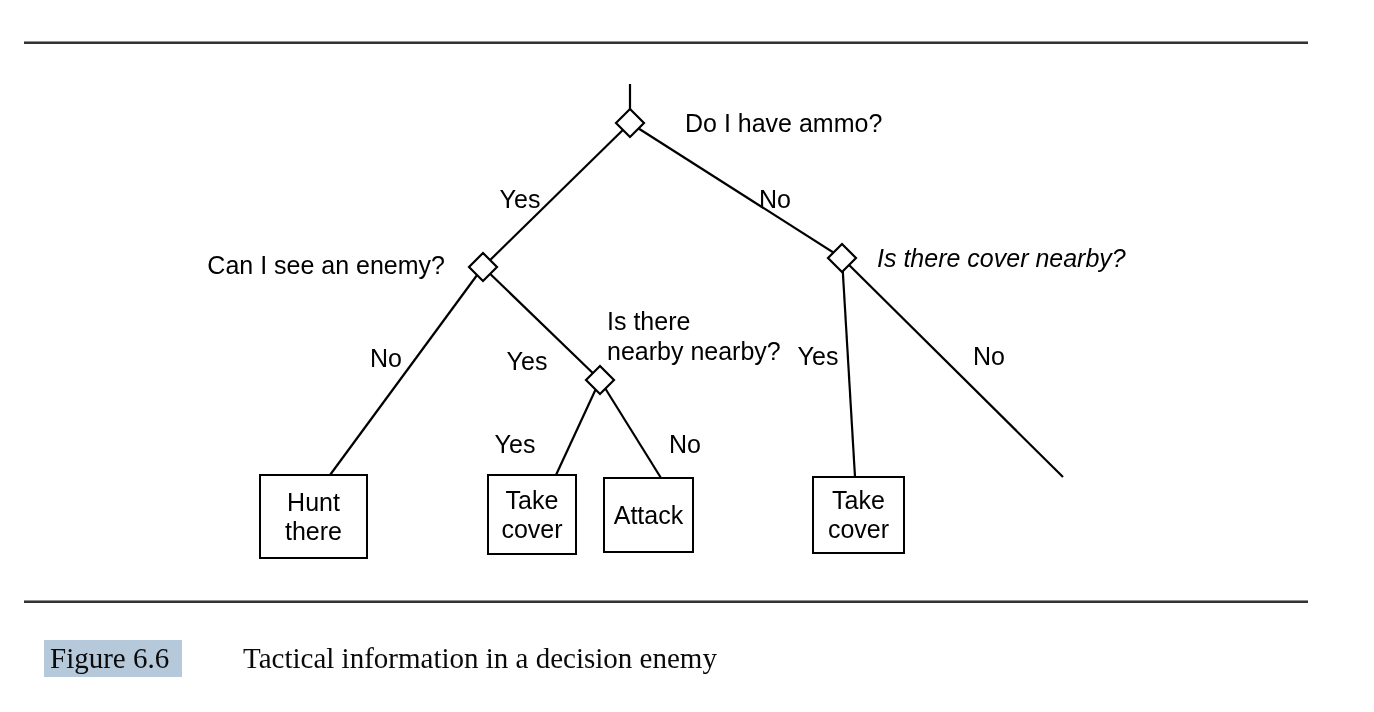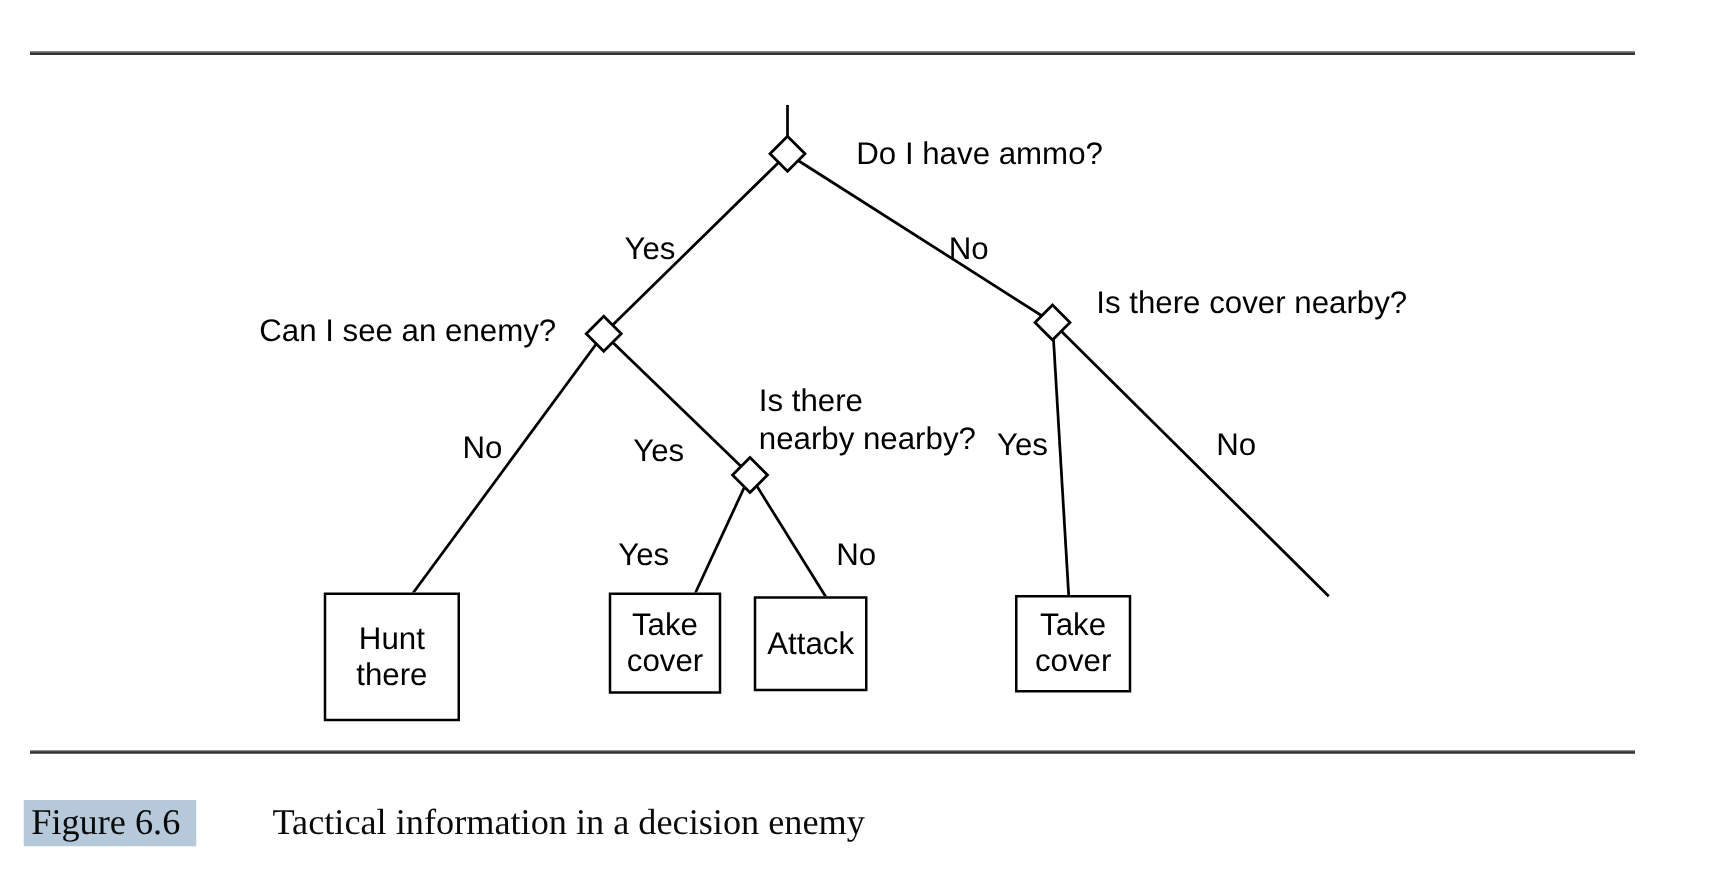--- a/index.html
+++ b/index.html
@@ -9,40 +9,40 @@
         border-top:1px solid #8f8f8f;box-sizing:border-box;}
   .rule-top{top:41px;}
   .rule-bottom{top:600px;}
   svg.tree{position:absolute;left:0;top:0;}
   .lbl{position:absolute;font-size:25px;line-height:30px;white-space:nowrap;color:#000;}
   .center{transform:translate(-50%,-50%);margin-top:20px;}
   .vcenter{transform:translate(0,-50%);}
   .rightpin{transform:translate(-100%,-50%);}
   .q-root{left:657px;top:123px;margin-left:28px;}
   .q-see-enemy{left:445px;top:265px;text-align:right;}
-  .q-cover-right{left:877px;top:242px;}
+  .q-cover-right{left:877px;top:258px;font-style:italic;}
   .q-cover-mid{left:607px;top:336px;text-align:left;}
   .b-root-yes{left:520px;top:179px;}
   .b-root-no{left:775px;top:179px;}
   .b-see-no{left:386px;top:338px;}
   .b-see-yes{left:527px;top:341px;}
   .b-mid-yes{left:515px;top:424px;}
   .b-mid-no{left:685px;top:424px;}
   .b-right-yes{left:818px;top:336px;}
   .b-right-no{left:989px;top:336px;}
   .box{position:absolute;box-sizing:border-box;border:2px solid #000;background:#fff;
        display:flex;flex-direction:column;align-items:center;justify-content:center;
        font-size:25px;line-height:29px;text-align:center;}
-  .box-hunt{left:259px;top:474px;width:109px;height:103px;}
+  .box-hunt{left:259px;top:474px;width:109px;height:85px;}
   .box-tc1{left:487px;top:474px;width:90px;height:81px;}
   .box-attack{left:603px;top:477px;width:91px;height:76px;}
   .box-tc2{left:812px;top:476px;width:93px;height:78px;}
   .box-reload{left:1017px;top:476px;width:108px;height:78px;}
   .caption{position:absolute;top:640px;height:37px;font-family:"Liberation Serif",serif;
-           font-size:29px;line-height:37px;color:#0a0a0a;white-space:nowrap;}
+           font-size:29px;line-height:37px;color:#0a0a0a;white-space:nowrap;margin-left:25px;}
   .caption-label{left:19px;background:#b5c9da;padding:0 13px 0 6px;}
   .caption-text{left:218px;}
 </style>
 </head>
 <body>
 
 <div class="page">
 
   <div class="rule rule-top"></div>
 

